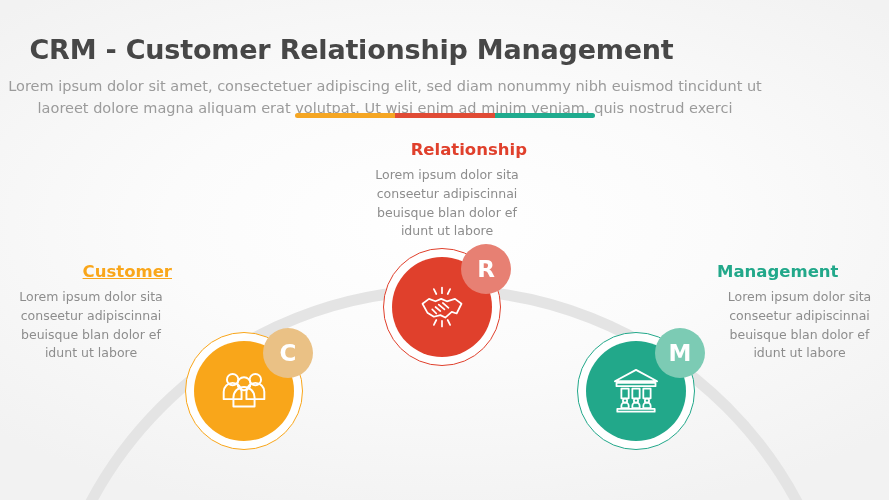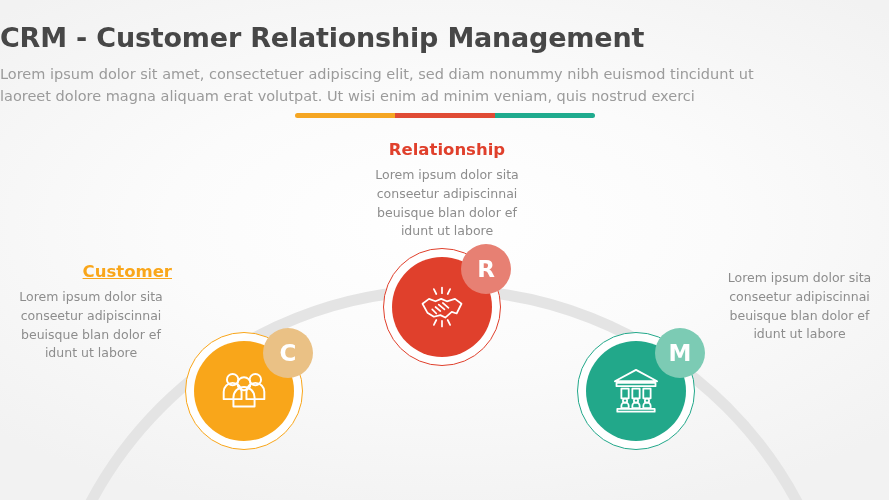--- a/index.html
+++ b/index.html
@@ -20,24 +20,24 @@
     width: 889px;
     height: 500px;
     background:
       radial-gradient(ellipse 70% 60% at 50% 45%, #ffffff 0%, #fbfbfb 45%, #f2f2f2 100%);
     overflow: hidden;
   }
 
   
   .header {
     position: absolute;
-    top: 0;
+    top: 12px;
     left: 0;
     width: 703px;
-    text-align: left;
+    text-align: center;
     z-index: 6;
   }
   .title {
     margin: 22px 0 0 0;
     font-size: 27px;
     font-weight: bold;
     color: #474747;
     letter-spacing: -0.2px;
   }
   .subtitle {
@@ -249,21 +249,22 @@
       <span>M</span>
     </div>
   </div>
 
   <div class="block" id="block-customer" style="text-align: right;">
     <h3 style="color: rgb(249, 166, 26); text-decoration: underline;">Customer</h3>
     <p>Lorem ipsum dolor sita conseetur adipiscinnai beuisque blan dolor ef idunt ut labore</p>
   </div>
 
   <div class="block" id="block-relationship" style="text-align: center;">
-    <h3 style="color: rgb(224, 64, 44);">Relationship</h3>
+    <h3 style="color: rgb(224, 64, 44); text-align: right;">Relationship</h3>
     <p>Lorem ipsum dolor sita conseetur adipiscinnai beuisque blan dolor ef idunt ut labore</p>
   </div>
 
   <div class="block" id="block-management" style="text-align: left;">
+    <h3 style="color: rgb(34, 168, 138);">Management</h3>
     <p>Lorem ipsum dolor sita conseetur adipiscinnai beuisque blan dolor ef idunt ut labore</p>
   </div>
 
 </div>
 
 </body></html>

